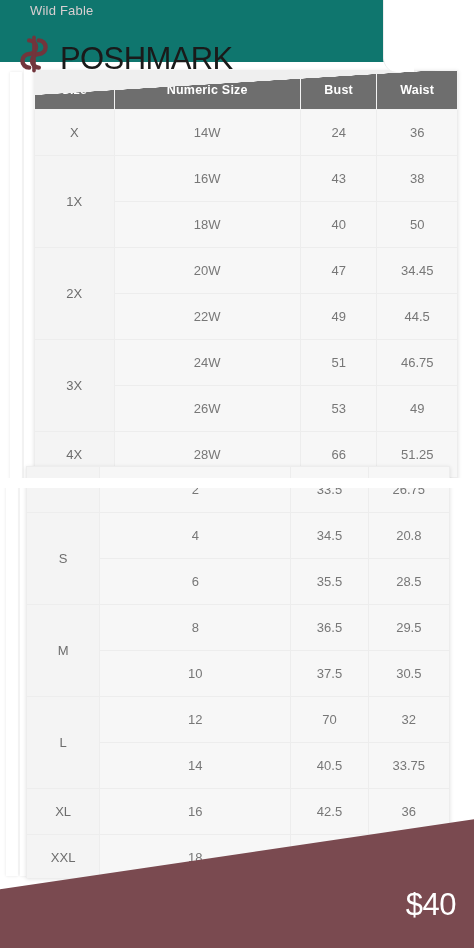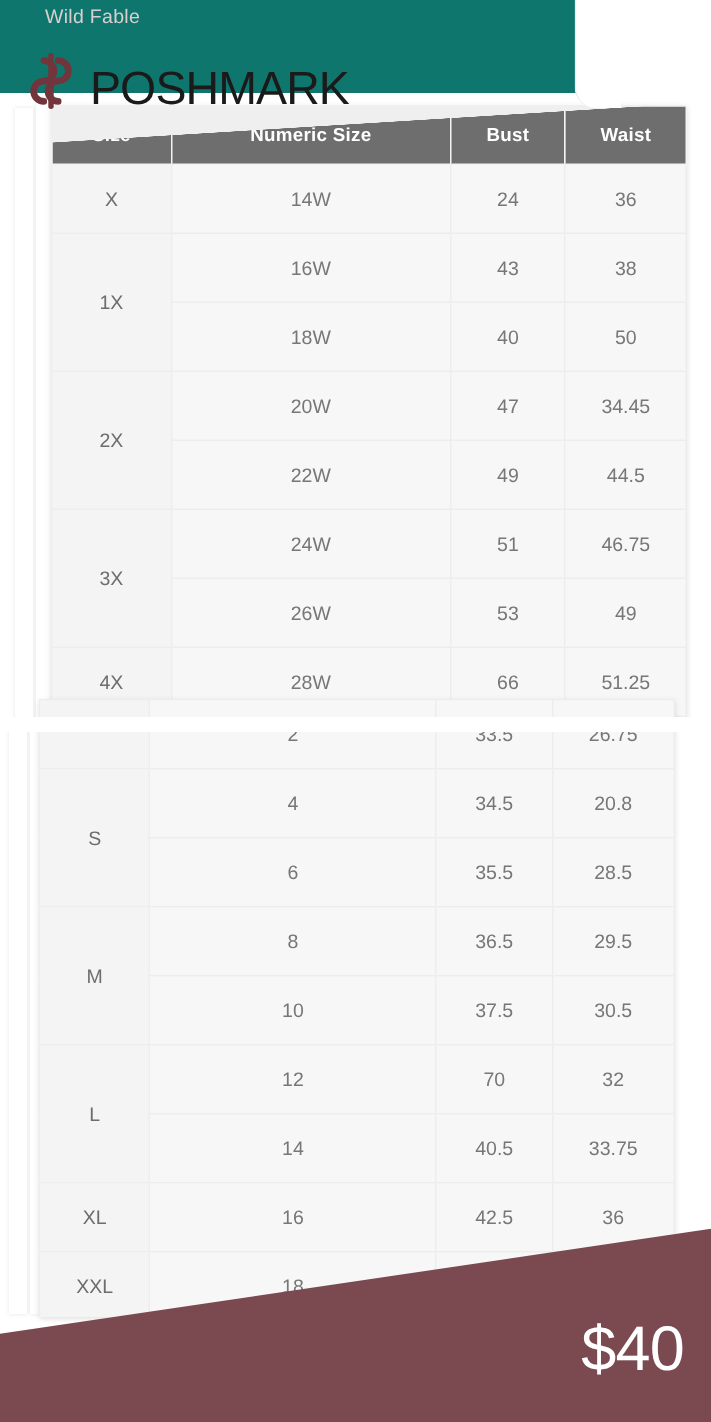--- a/index.html
+++ b/index.html
@@ -180,21 +180,21 @@
     width: 474px;
     height: 140px;
     background: #7a4a50;
     z-index: 60;
     clip-path: polygon(0% 58%, 100% 8%, 100% 100%, 0% 100%);
   }
   .price-text {
     position: absolute;
     right: 18px;
     bottom: 28px;
-    font-size: 42px;
+    font-size: 31px;
     color: #ffffff;
     font-family: "Liberation Sans", sans-serif;
     font-weight: 400;
     letter-spacing: -0.5px;
     z-index: 70;
     line-height: 1;
   }
 </style>
 </head>
 <body>

